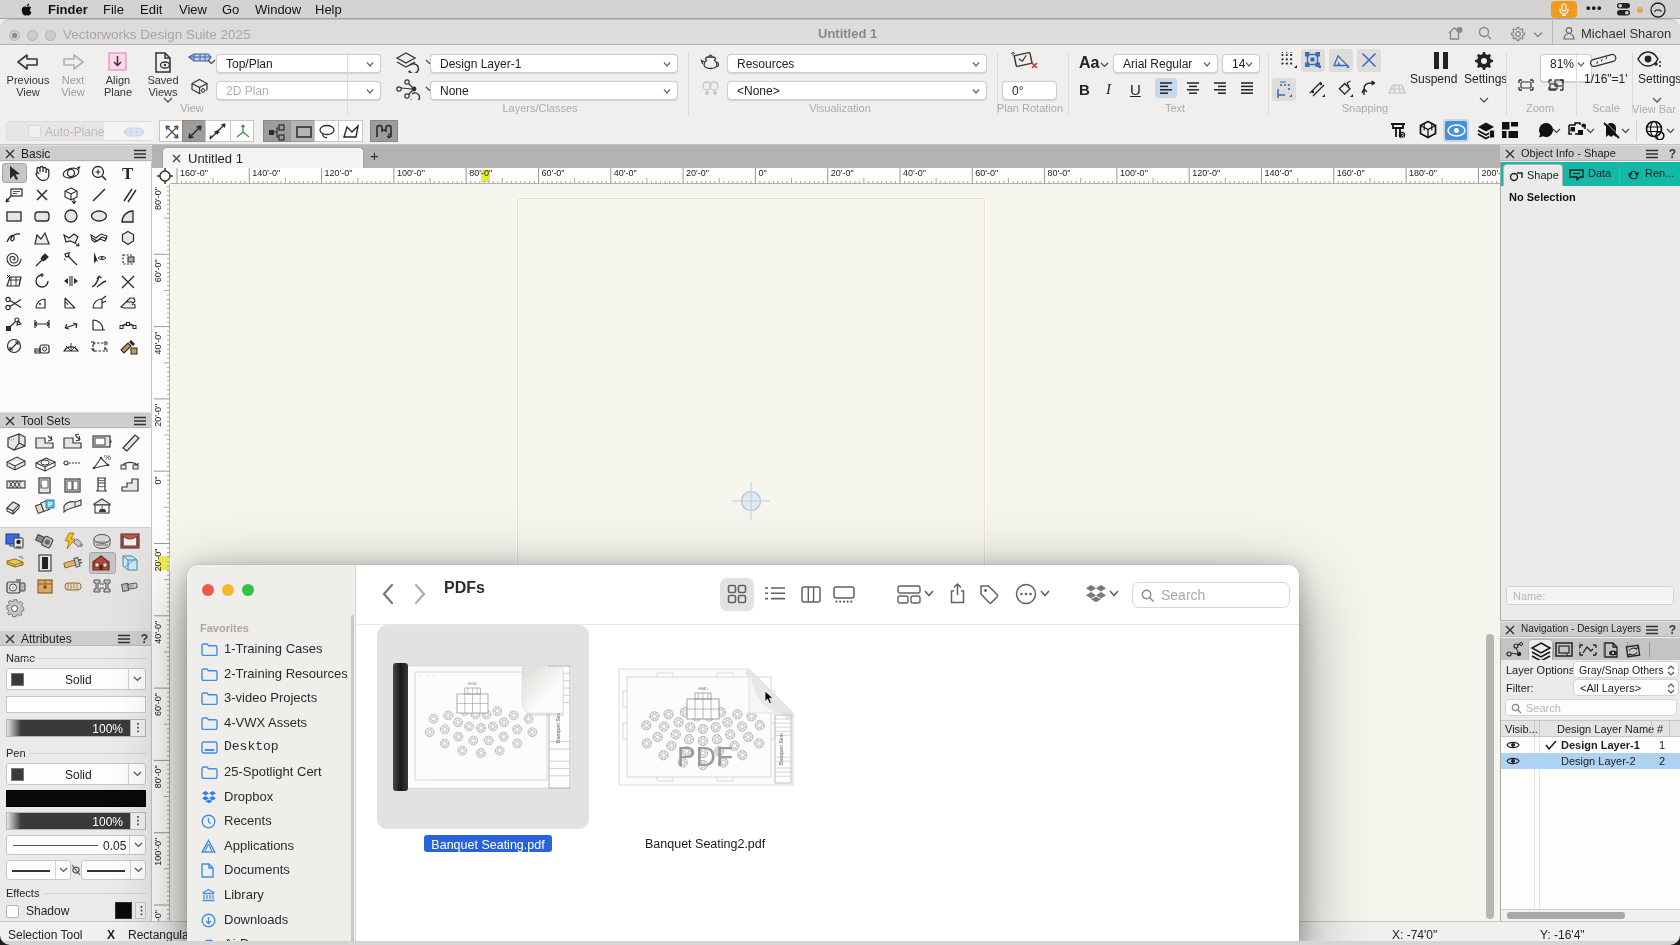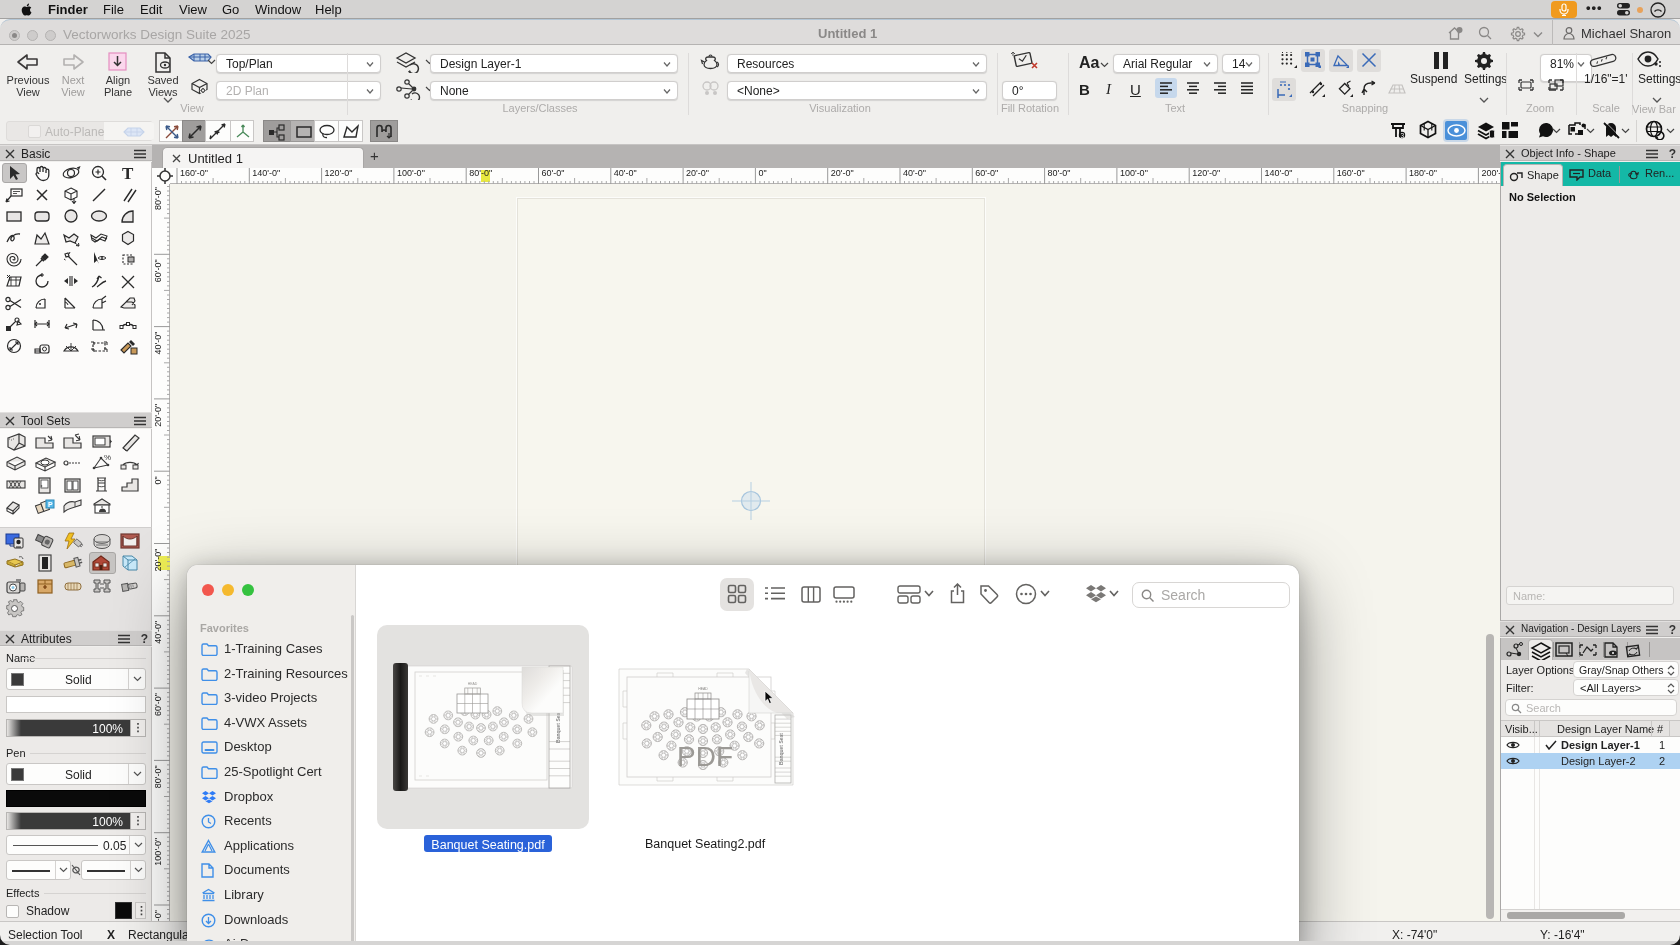--- a/index.html
+++ b/index.html
@@ -192,21 +192,21 @@
 <div class="abs" style="left:997px;top:8px;width:1px;height:62px;background:#dddbda;"></div>
 <svg width="40" height="26" viewBox="0 0 40 26" style="position:absolute;left:1005px;top:3px;">
       <path d="M8 8 L8 4 M6 6 l2 -2 l2 2" stroke="#555" stroke-width="1" fill="none"></path>
       <rect x="10" y="6" width="16" height="11" rx="1" transform="rotate(-12 18 11)" fill="none" stroke="#333" stroke-width="1.4"></rect>
       <path d="M14 10 l3 3 l5 -5" transform="rotate(-12 18 11)" stroke="#333" stroke-width="1.2" fill="none"></path>
       <path d="M27 15 l5 5 M32 15 l-5 5" stroke="#c0392b" stroke-width="1.6"></path>
     </svg>
 <div class="abs" style="left:1002px;top:36px;width:55px;height:19px;background:#ffffff;border:1px solid #d0cecd;border-radius:4px;box-shadow:0 .5px 1px rgba(0,0,0,.12);">
       <span class="abs" style="left:9px;top:2px;font-size:12px;color:#222;white-space:nowrap;">0°</span>
     </div>
-<div class="abs" style="left:990px;top:57px;width:80px;text-align:center;color:#adabaa;font-size:11px;">Fill Rotation</div>
+<div class="abs" style="left:990px;top:57px;width:80px;text-align:center;color:#adabaa;font-size:11px;">Plan Rotation</div>
 <div class="abs" style="left:1068px;top:8px;width:1px;height:62px;background:#dddbda;"></div>
 <span class="abs" style="left:1079px;top:9px;font-size:16px;font-weight:bold;color:#222;">Aa</span>
 <svg class="abs" style="left:1100px;top:17px" width="9" height="6" viewBox="0 0 9 6">
       <path d="M1 1 L4.5 4.5 L8 1" fill="none" stroke="#444" stroke-width="1.2"></path>
     </svg>
 <div class="abs" style="left:1113px;top:9px;width:105px;height:19px;background:#ffffff;border:1px solid #d0cecd;border-radius:4px;box-shadow:0 .5px 1px rgba(0,0,0,.12);padding-left:48px;">
       <span class="abs" style="left:9px;top:2px;font-size:12px;color:#222;white-space:nowrap;">Arial Regular</span>
       <svg class="abs" style="right:6px;top:6px" width="8" height="7" viewBox="0 0 8 7">
         <path d="M1 1.5 L4 5 L7 1.5" fill="none" stroke="#666" stroke-width="1.2"></path>
       </svg>
@@ -1685,21 +1685,21 @@
       <div class="abs" style="left:0;top:4px;"><svg width="17" height="13" viewBox="0 0 17 13" style="">
           <path d="M1 2.5 a1.5 1.5 0 0 1 1.5 -1.5 H6 l1.5 1.8 H14.5 a1.5 1.5 0 0 1 1.5 1.5 V11 a1.5 1.5 0 0 1 -1.5 1.5 H2.5 A1.5 1.5 0 0 1 1 11 Z" fill="none" stroke="#3f8fe8" stroke-width="1.4"></path>
         </svg></div>
       <span class="abs" style="left:23px;top:3px;font-size:13px;color:#2b2b2b;white-space:nowrap;">4-VWX Assets</span>
     </div>
 <div class="abs" style="left:14px;top:171.39999999999998px;height:24px;">
       <div class="abs" style="left:0;top:4px;"><svg width="17" height="13" viewBox="0 0 17 13" style="">
           <rect x="1" y="1" width="15" height="11" rx="1.5" fill="none" stroke="#3f8fe8" stroke-width="1.4"></rect>
           <rect x="3.5" y="8" width="10" height="2" rx="1" fill="#3f8fe8"></rect>
         </svg></div>
-      <span class="abs" style="left:23px;top:3px;font-size:13px;color:#2b2b2b;white-space:nowrap;">Desktop</span>
+      <span class="abs" style="left:23px;top:3px;font-size:13px;color:#2b2b2b;white-space:nowrap;font-family:Liberation Mono, monospace;">Desktop</span>
     </div>
 <div class="abs" style="left:14px;top:195.99999999999997px;height:24px;">
       <div class="abs" style="left:0;top:4px;"><svg width="17" height="13" viewBox="0 0 17 13" style="">
           <path d="M1 2.5 a1.5 1.5 0 0 1 1.5 -1.5 H6 l1.5 1.8 H14.5 a1.5 1.5 0 0 1 1.5 1.5 V11 a1.5 1.5 0 0 1 -1.5 1.5 H2.5 A1.5 1.5 0 0 1 1 11 Z" fill="none" stroke="#3f8fe8" stroke-width="1.4"></path>
         </svg></div>
       <span class="abs" style="left:23px;top:3px;font-size:13px;color:#2b2b2b;white-space:nowrap;">25-Spotlight Cert</span>
     </div>
 <div class="abs" style="left:14px;top:220.59999999999997px;height:24px;">
       <div class="abs" style="left:0;top:4px;"><svg width="16" height="14" viewBox="0 0 16 14" style="">
           <path d="M4.5 1 L8 3.3 L4.5 5.6 L1 3.3 Z M11.5 1 L15 3.3 L11.5 5.6 L8 3.3 Z M4.5 6 L8 8.3 L4.5 10.6 L1 8.3 Z M11.5 6 L15 8.3 L11.5 10.6 L8 8.3 Z M4.5 11.2 L8 13.3 L11.5 11.2 L8 9.6 Z" fill="#2f7cf6"></path>
@@ -1744,20 +1744,29 @@
           <g fill="none" stroke="#3f8fe8" stroke-width="1.2">
             <path d="M6 9 a3 3 0 0 1 4 0"></path>
             <path d="M4.5 7 a5.2 5.2 0 0 1 7 0"></path>
             <path d="M3 5 a7.5 7.5 0 0 1 10 0"></path>
             <path d="M6.8 11 h2.4 l-1.2 2.5 z"></path>
           </g>
         </svg></div>
       <span class="abs" style="left:23px;top:3px;font-size:13px;color:#2b2b2b;white-space:nowrap;">AirDrop</span>
     </div>
 <div class="abs" style="left:164px;top:50px;width:3px;height:345px;background:#cac8c6;border-radius:2px;"></div>
+<div class="abs" style="left:169px;top:0;width:943px;height:60px;background:#ffffff;border-radius:0 11px 0 0;border-bottom:1px solid #e8e6e4;">
+<svg class="abs" style="left:25px;top:18px" width="13" height="22" viewBox="0 0 13 22">
+        <path d="M11 2 L3 11 L11 20" fill="none" stroke="#7a7876" stroke-width="2.2" stroke-linecap="round"></path>
+      </svg>
+<svg class="abs" style="left:58px;top:18px" width="13" height="22" viewBox="0 0 13 22">
+        <path d="M2 2 L10 11 L2 20" fill="none" stroke="#b0aeac" stroke-width="2.2" stroke-linecap="round"></path>
+      </svg>
+<span class="abs" style="left:88px;top:14px;font-size:16px;font-weight:bold;color:#2b2b2b;">PDFs</span>
+</div>
 <div class="abs" style="left:169px;top:0;width:943px;height:60px;">
 <div class="abs" style="left:364px;top:13px;width:34px;height:33px;background:#e4e2e0;border-radius:7px;">
         <svg width="20" height="20" viewBox="0 0 20 20" style="position:absolute;left:7px;top:6px;">
           <g fill="none" stroke="#636260" stroke-width="1.6">
             <rect x="1.5" y="1.5" width="7" height="7" rx="1.5"></rect>
             <rect x="11.5" y="1.5" width="7" height="7" rx="1.5"></rect>
             <rect x="1.5" y="11.5" width="7" height="7" rx="1.5"></rect>
             <rect x="11.5" y="11.5" width="7" height="7" rx="1.5"></rect>
           </g>
         </svg>

